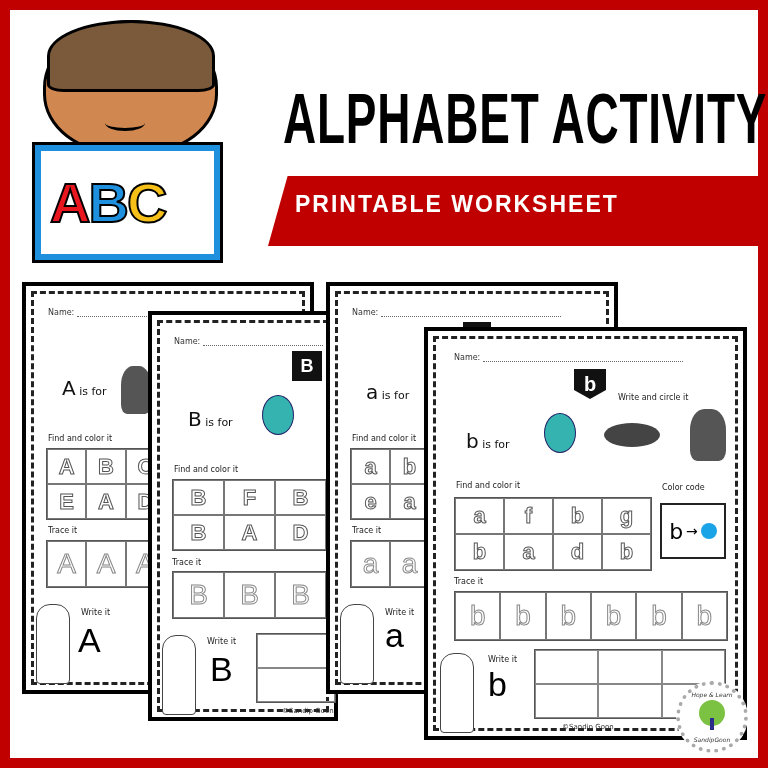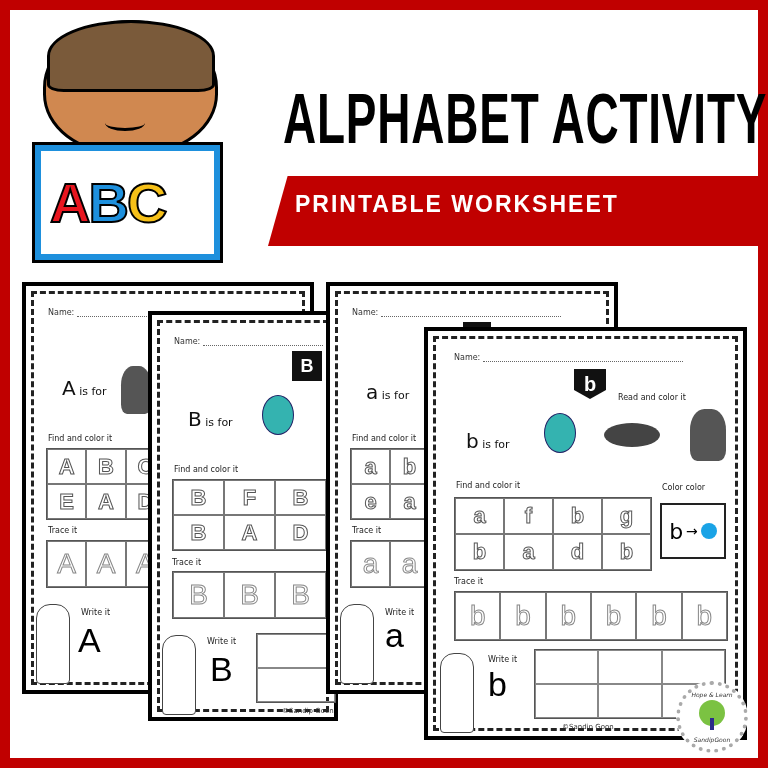--- a/index.html
+++ b/index.html
@@ -139,37 +139,37 @@
   </div>
   <div class="ws-label" style="left:55px;top:322px;">Write it</div>
   <div class="write-letter" style="left:55px;top:330px;">a</div>
   <div class="kid-mini" style="left:10px;top:318px;"></div>
 </div>
 
 <div class="sheet" style="left:424px;top:327px;width:323px;height:413px;">
   <div class="sheet-inner"></div>
   <div class="ws-name" style="left:26px;top:22px;"><span>Name:</span> <span class="line" style="width:200px;"></span></div>
   <div class="badge" style="left:146px;top:38px;width:32px;height:30px;font-size:20px;clip-path:polygon(0 0,100% 0,100% 70%,50% 100%,0 70%);">b</div>
-  <div class="ws-label" style="left:190px;top:62px;">Read and color it</div>
+  <div class="ws-label" style="left:190px;top:62px;">Write and circle it</div>
   <div class="ws-isfor" style="left:38px;top:98px;"><b>b</b> <span>is for</span></div>
   <div class="balloon" style="left:116px;top:82px;width:32px;height:40px;"></div>
   <div class="ant" style="left:176px;top:92px;width:56px;height:24px;"></div>
   <div class="cat" style="left:262px;top:78px;width:36px;height:52px;"></div>
   <div class="ws-label" style="left:28px;top:150px;">Find and color it</div>
   <div class="grid" style="left:26px;top:166px;width:198px;height:74px;grid-template-columns:repeat(4,1fr);font-size:22px;">
     <div>a</div>
       <div>f</div>
       <div>b</div>
       <div>g</div>
     <div>b</div>
       <div>a</div>
       <div>d</div>
       <div>b</div>
   </div>
-  <div class="ws-label" style="left:234px;top:152px;">Color color</div>
+  <div class="ws-label" style="left:234px;top:152px;">Color code</div>
   <div class="colorcode" style="left:232px;top:172px;width:66px;height:56px;">
     <span>b</span>
       <span style="font-size:14px;">→</span>
       <span class="dot"></span>
   </div>
   <div class="ws-label" style="left:26px;top:246px;">Trace it</div>
   <div class="grid trace" style="left:26px;top:260px;width:274px;height:50px;grid-template-columns:repeat(6,1fr);font-size:28px;">
     <div>b</div>
       <div>b</div>
       <div>b</div>

